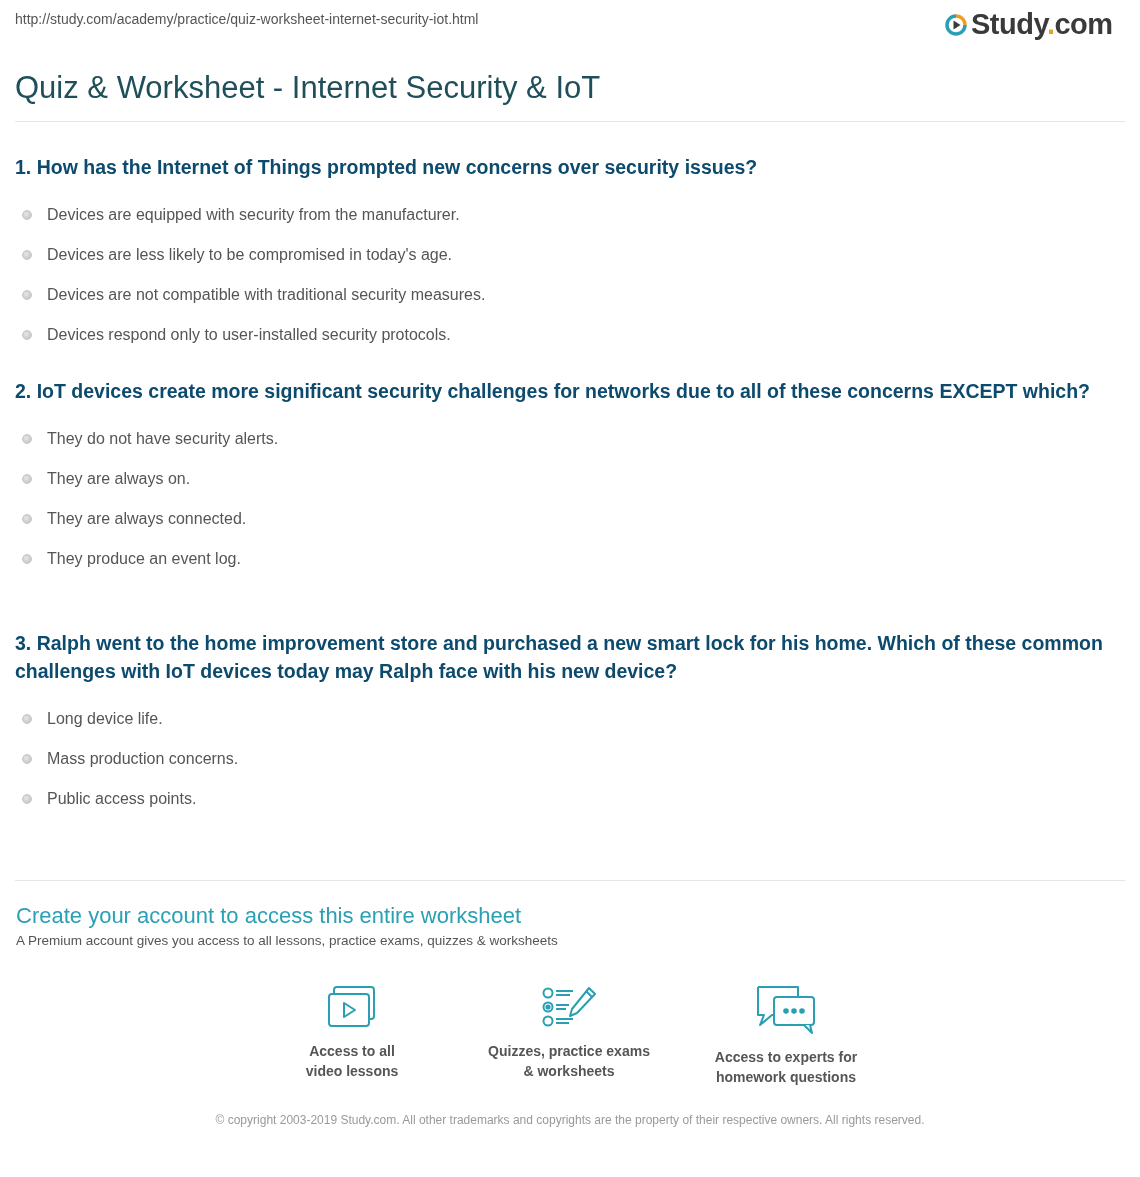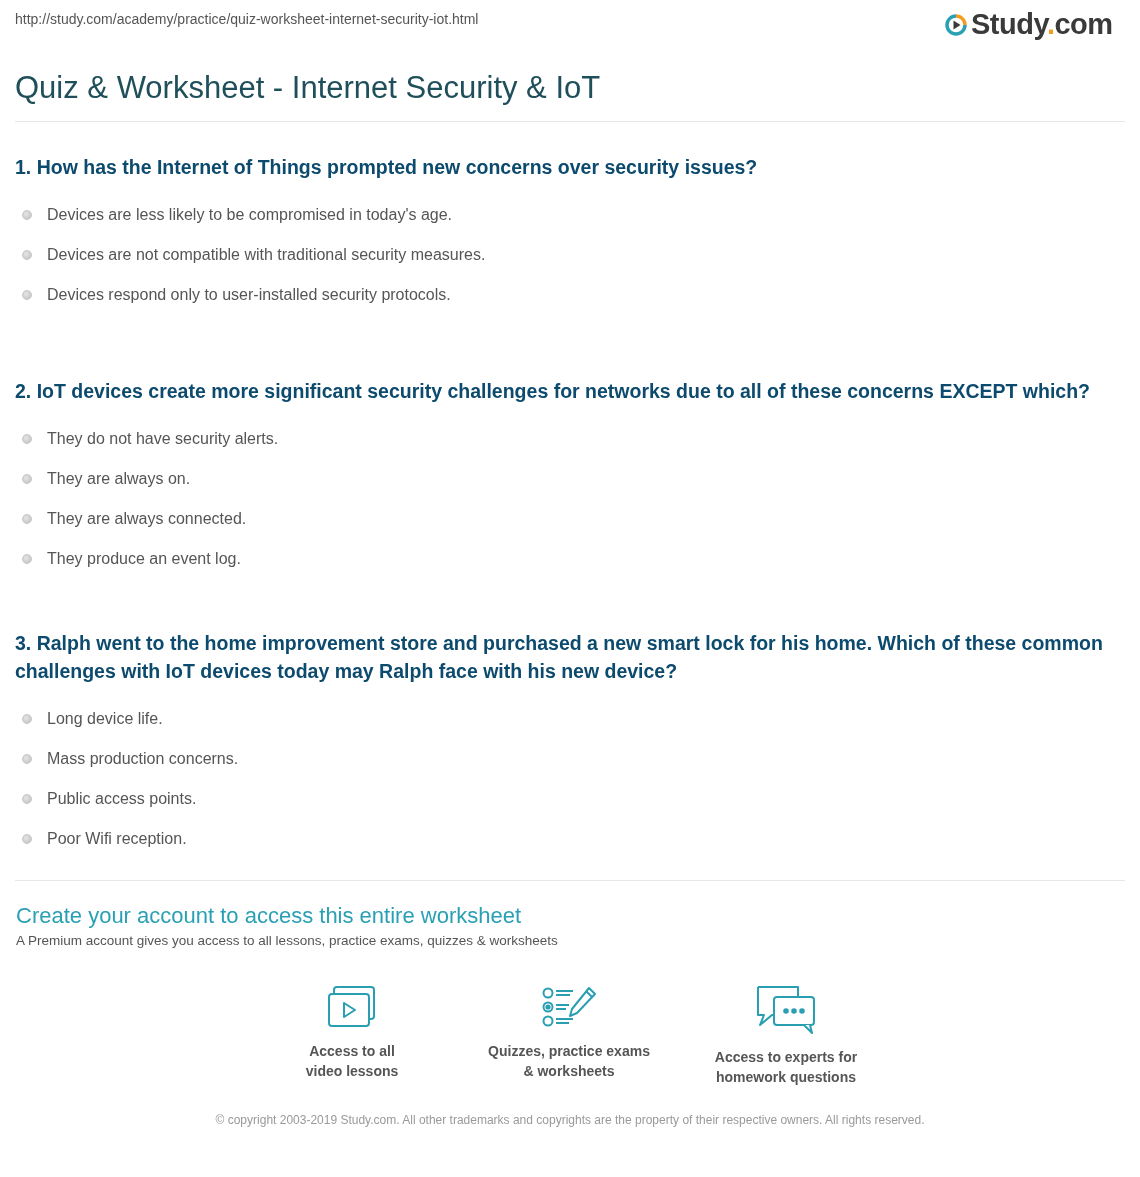--- a/index.html
+++ b/index.html
@@ -40,20 +40,24 @@
   <span class="logo-text"><span>Study</span><span class="logo-dot">.</span><span>com</span></span>
 </div>
 
 <h1 class="title">Quiz &amp; Worksheet - Internet Security &amp; IoT</h1>
 <div class="rule" style="top:121px;"></div>
 
 <div class="question" style="top:153px;">
   <p class="q-text">1. How has the Internet of Things prompted new concerns over security issues?</p>
   <div class="option">
       <span class="radio"></span>
+      <span class="opt-text">Devices are equipped with security from the manufacturer.</span>
+    </div>
+  <div class="option">
+      <span class="radio"></span>
       <span class="opt-text">Devices are less likely to be compromised in today's age.</span>
     </div>
   <div class="option">
       <span class="radio"></span>
       <span class="opt-text">Devices are not compatible with traditional security measures.</span>
     </div>
   <div class="option">
       <span class="radio"></span>
       <span class="opt-text">Devices respond only to user-installed security protocols.</span>
     </div>
@@ -85,24 +89,20 @@
       <span class="radio"></span>
       <span class="opt-text">Long device life.</span>
     </div>
   <div class="option">
       <span class="radio"></span>
       <span class="opt-text">Mass production concerns.</span>
     </div>
   <div class="option">
       <span class="radio"></span>
       <span class="opt-text">Public access points.</span>
-    </div>
-  <div class="option">
-      <span class="radio"></span>
-      <span class="opt-text">Poor Wifi reception.</span>
     </div>
 </div>
 
 <div class="rule" style="top:880px;"></div>
 
 <div class="cta">
   <div class="cta-title">Create your account to access this entire worksheet</div>
   <div class="cta-sub">A Premium account gives you access to all lessons, practice exams, quizzes &amp; worksheets</div>
 </div>
 

